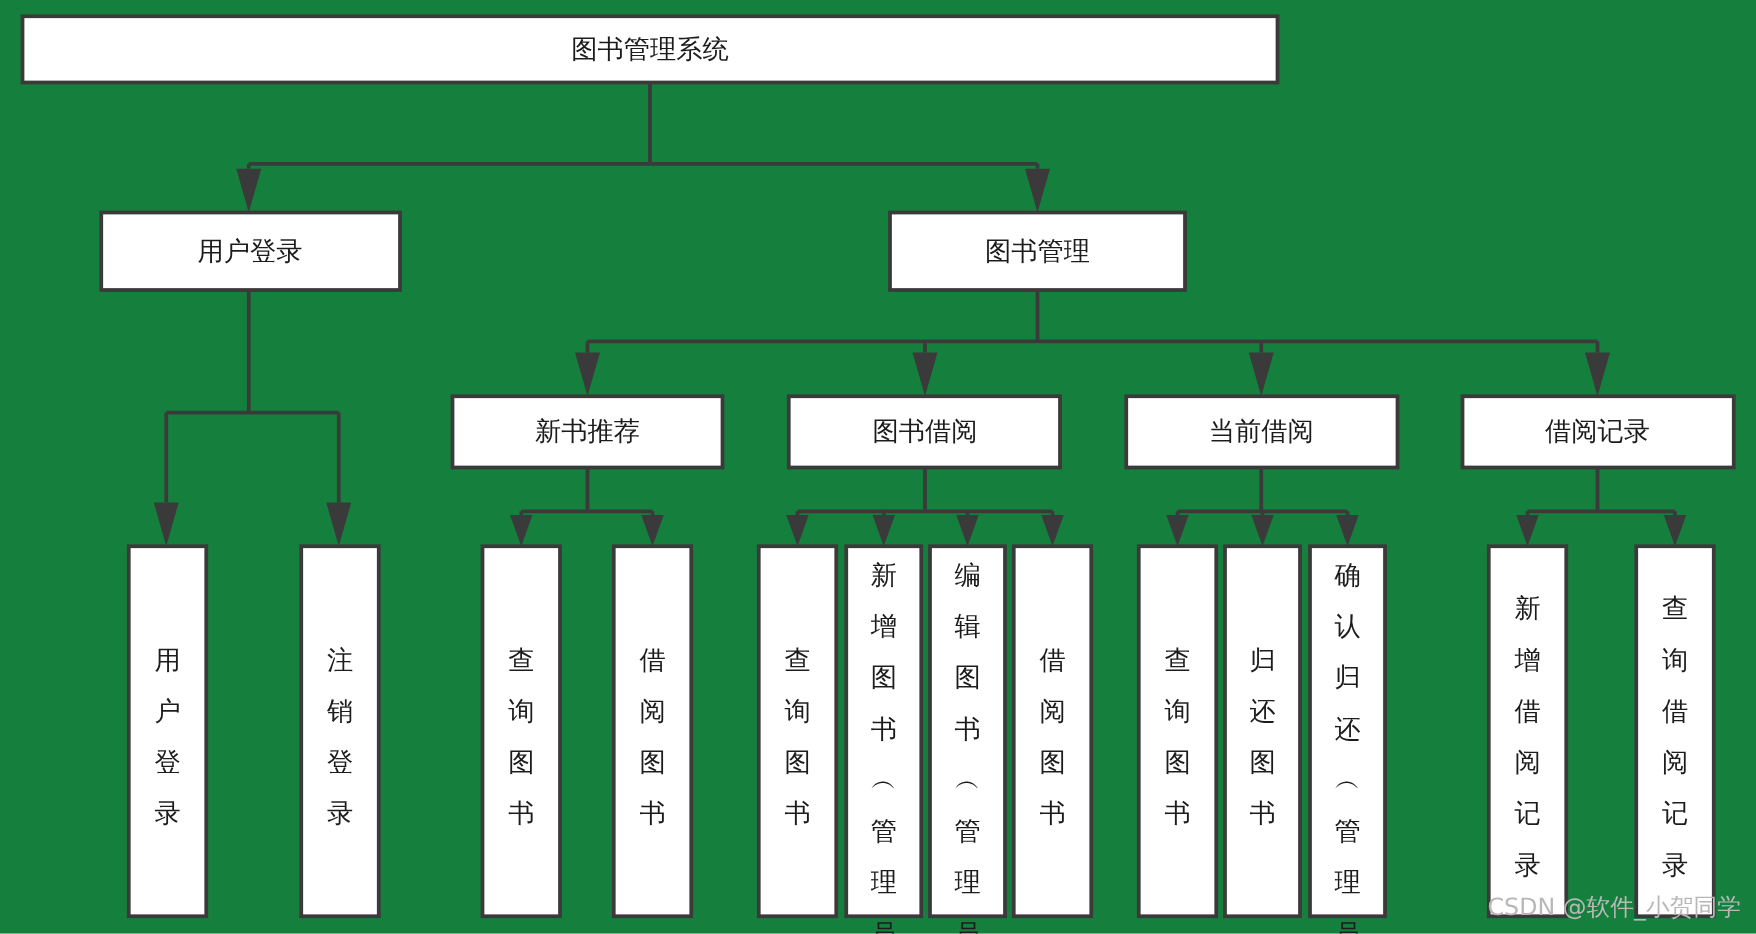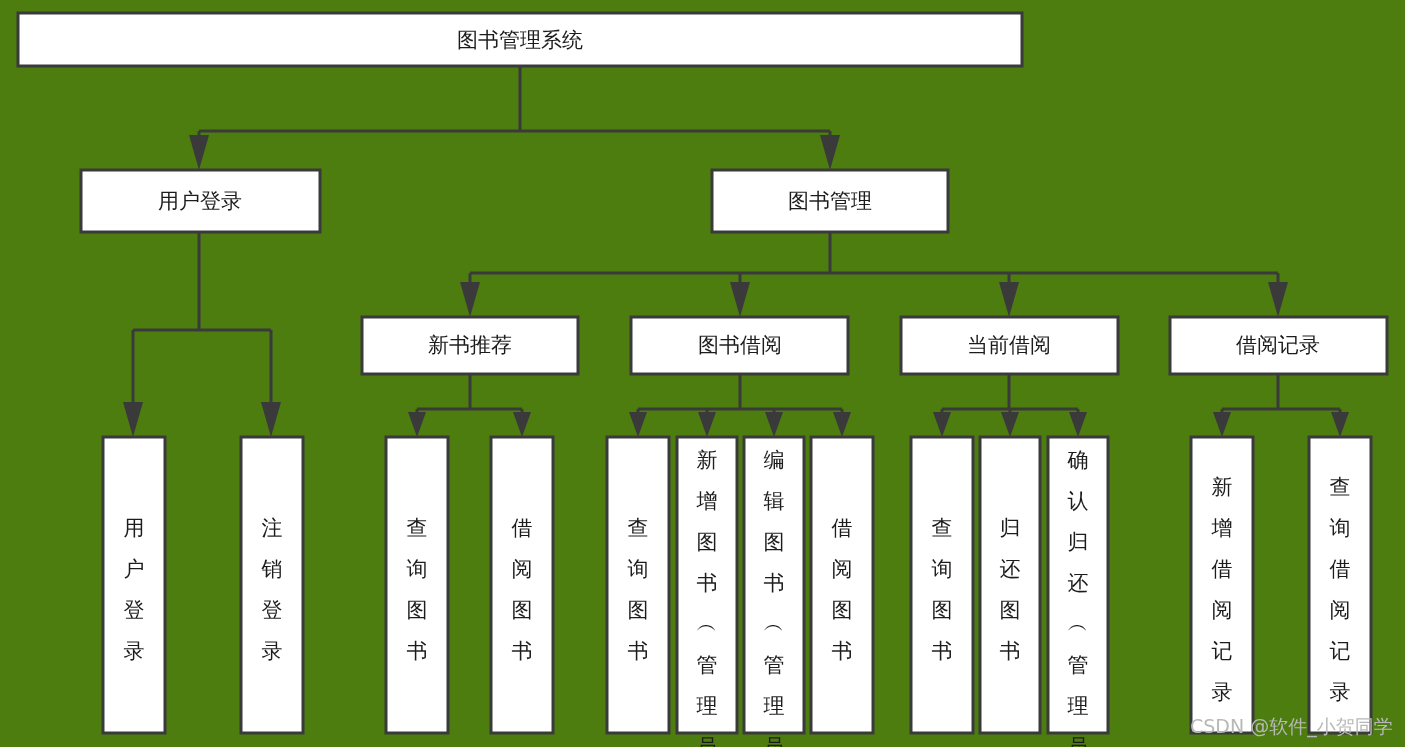--- a/index.html
+++ b/index.html
@@ -11,21 +11,21 @@
   body {
     width: 1405px;
     height: 747px;
     font-family: "DejaVu Sans", "Liberation Sans", sans-serif;
     overflow: hidden;
   }
   #diagram-root {
     position: relative;
     width: 1405px;
     height: 747px;
-    background: #4d7c0f;
+    background: #15803d;
   }
   svg.diagram {
     display: block;
     width: 1405px;
     height: 747px;
   }
   .node-box {
     fill: #ffffff;
     stroke: #3a3a3a;
     stroke-width: 3;

